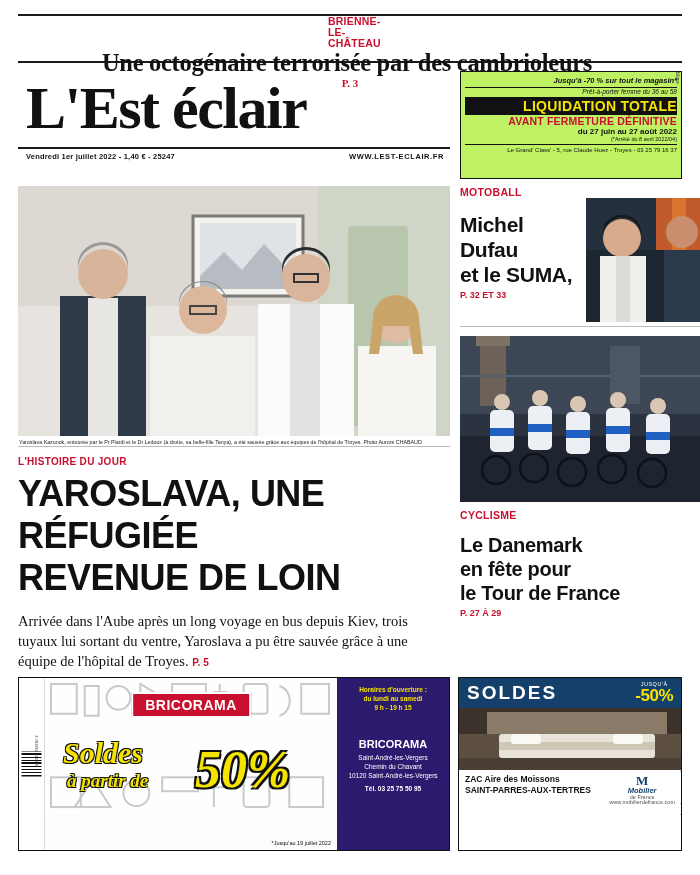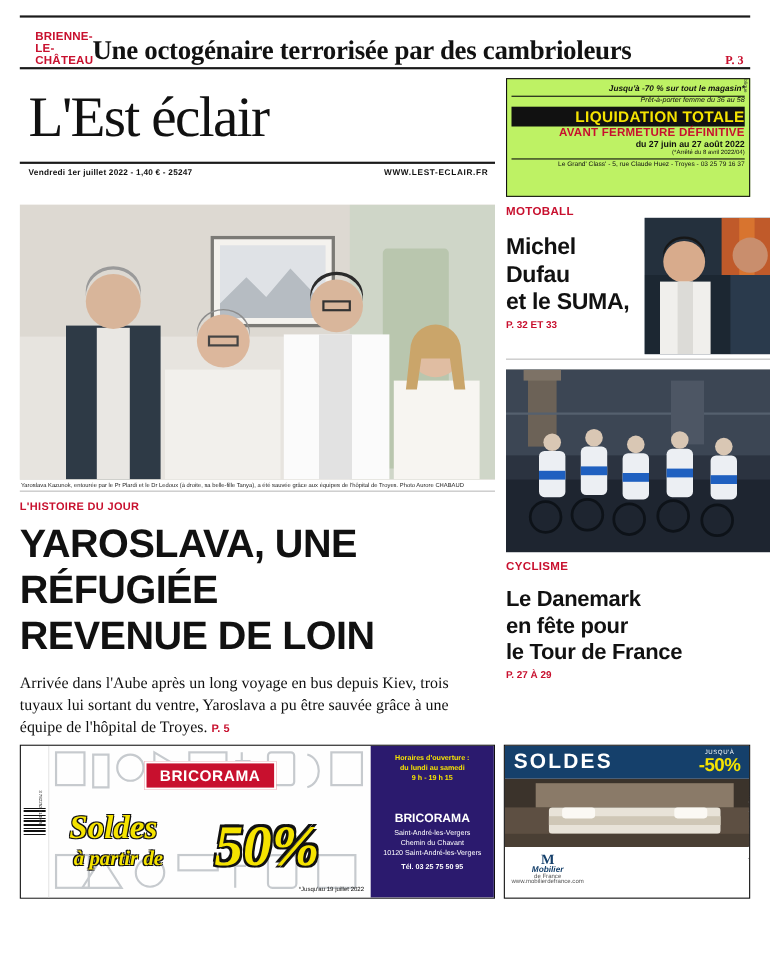--- a/index.html
+++ b/index.html
@@ -13,26 +13,27 @@
   .page {
     position: relative;
     width: 700px; height: 875px;
     background: #ffffff;
     padding: 14px 18px 10px 18px;
   }
 
   
   .topbar {
     display: flex;
-    align-items: flex-end;
+    align-items: center;
     border-top: 2px solid #1a1a1a;
     border-bottom: 2px solid #1a1a1a;
     height: 49px;
     padding: 0 6px 0 0;
     margin-bottom: 8px;
+    flex-direction: column;
   }
   .topbar-loc {
     color: #c8102e;
     font-weight: bold;
     font-size: 10.5px;
     line-height: 11px;
     text-transform: uppercase;
     width: 66px;
     padding-left: 14px;
     letter-spacing: .2px;
@@ -59,22 +60,22 @@
     display: flex;
     gap: 10px;
     height: 108px;
   }
   .masthead {
     width: 432px;
     position: relative;
   }
   .logo {
     font-family: "Liberation Serif", serif;
-    font-weight: normal;
-    font-size: 52px;
+    font-weight: bold;
+    font-size: 60px;
     line-height: 74px;
     letter-spacing: -1.5px;
     color: #111;
     padding-left: 8px;
   }
   .masthead-rule {
     border-top: 2px solid #1a1a1a;
     margin-top: 2px;
   }
   .masthead-meta {
@@ -261,21 +262,21 @@
     background: #1d2430;
   }
   .teaser-cycl .teaser-title { font-size: 20px; line-height: 24px; }
   .rule-thin { border-top: 1px solid #bbb; margin: 4px 0 2px; }
 
   
   .ads-row {
     display: flex;
     gap: 8px;
     margin-top: 9px;
-    height: 140px;
+    height: 174px;
   }
   .ad-bricorama {
     width: 432px;
     border: 1px solid #111;
     display: flex;
     position: relative;
     overflow: hidden;
     background: #ffffff;
   }
   .barcode {
@@ -700,20 +701,24 @@
           <rect x="0" y="0" width="240" height="26" fill="#3b332b"></rect>
           <rect x="28" y="4" width="180" height="22" fill="#8a7a68"></rect>
           <rect x="40" y="26" width="156" height="24" rx="3" fill="#e8e3d8"></rect>
           <rect x="40" y="34" width="156" height="8" fill="#cfc7b6"></rect>
           <rect x="52" y="26" width="30" height="10" rx="3" fill="#fbf9f4"></rect>
           <rect x="154" y="26" width="30" height="10" rx="3" fill="#fbf9f4"></rect>
           <rect x="0" y="50" width="240" height="12" fill="#4a3f34"></rect>
         </svg>
       </div>
       <div class="soldes-bottom">
+        <div class="soldes-zac">
+          <div>ZAC Aire des Moissons</div>
+          <div>SAINT-PARRES-AUX-TERTRES</div>
+        </div>
         <div class="mobilier">
           <div class="mob-m">M</div>
           <div class="mob-name">Mobilier</div>
           <div class="mob-sub">de France</div>
           <div class="mob-sub">www.mobilierdefrance.com</div>
         </div>
       </div>
       <div class="soldes-side">Ne pas jeter sur la voie publique</div>
     </div>
 

